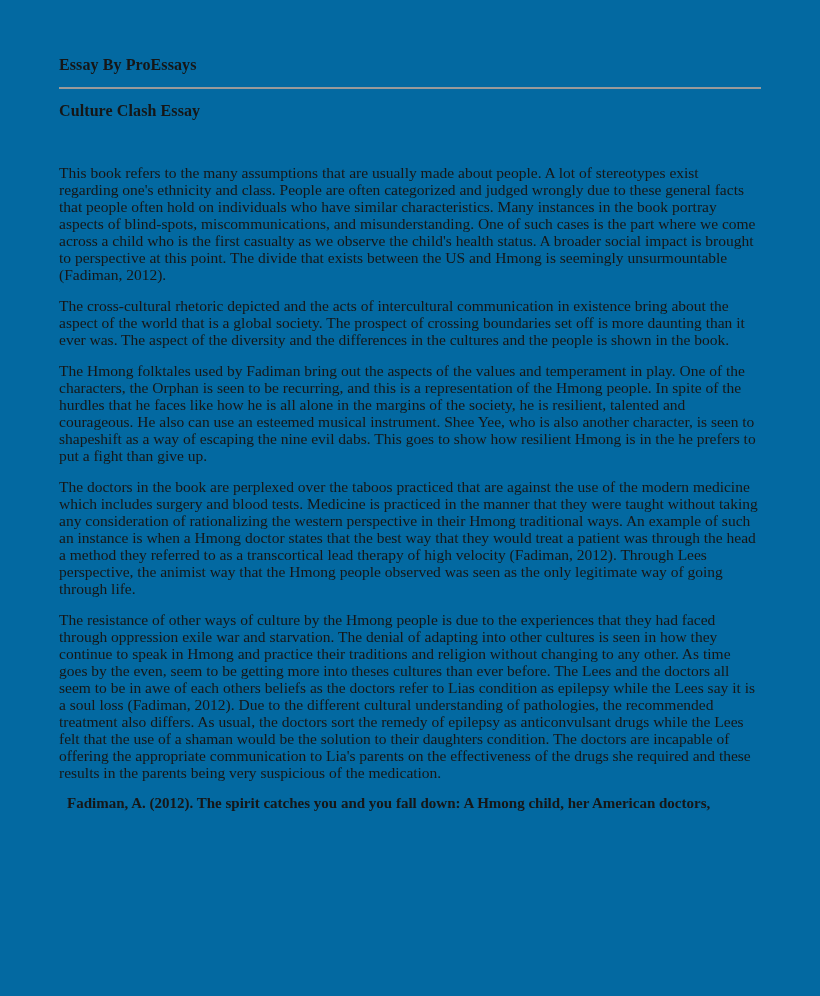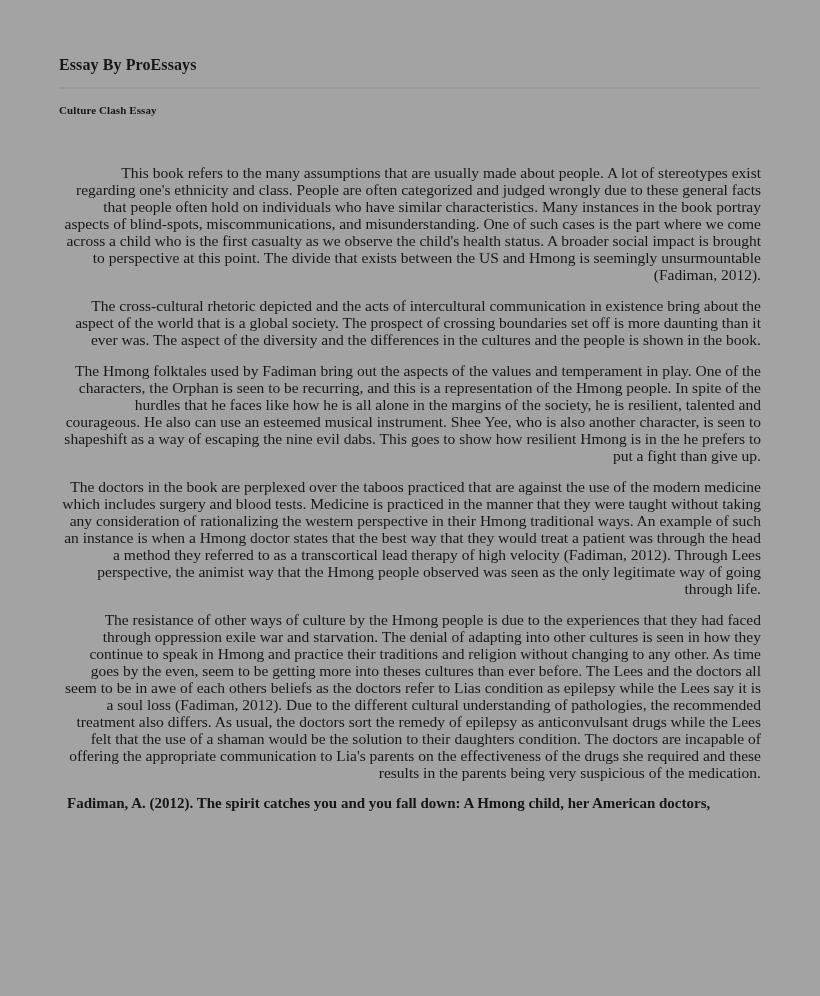--- a/index.html
+++ b/index.html
@@ -12,21 +12,21 @@
     min-height: 996px;
     font-family: "Liberation Serif", "DejaVu Serif", serif;
     color: #161616;
     -webkit-font-smoothing: antialiased;
   }
   .page {
     box-sizing: border-box;
     width: 820px;
     min-height: 996px;
     padding: 56px 59px 40px 59px;
-    background: #a3a3a3;
+    background: #0369a1;
   }
   .brand {
     font-size: 16px;
     line-height: 17px;
     font-weight: bold;
     margin: 0 0 14px 0;
     letter-spacing: 0.1px;
   }
   .source-line {
     font-size: 15.5px;
@@ -42,31 +42,31 @@
     cursor: pointer;
   }
   .divider {
     border: 0;
     border-top: 2px solid #9a9a9a;
     height: 0;
     margin: 0 0 13px 0;
     width: 100%;
   }
   .doc-title {
-    font-size: 11px;
+    font-size: 16px;
     line-height: 17px;
     font-weight: bold;
     margin: 0 0 45px 0;
     letter-spacing: 0.1px;
   }
   .essay-body p {
     font-size: 15.5px;
     line-height: 17px;
     margin: 0 0 14px 0;
-    text-align: right;
+    text-align: left;
   }
   .reference-heading {
     font-size: 15.5px;
     line-height: 17px;
     margin: 0 0 28px 0;
   }
   .reference-entry {
     font-size: 15px;
     line-height: 17px;
     margin: 8px;

